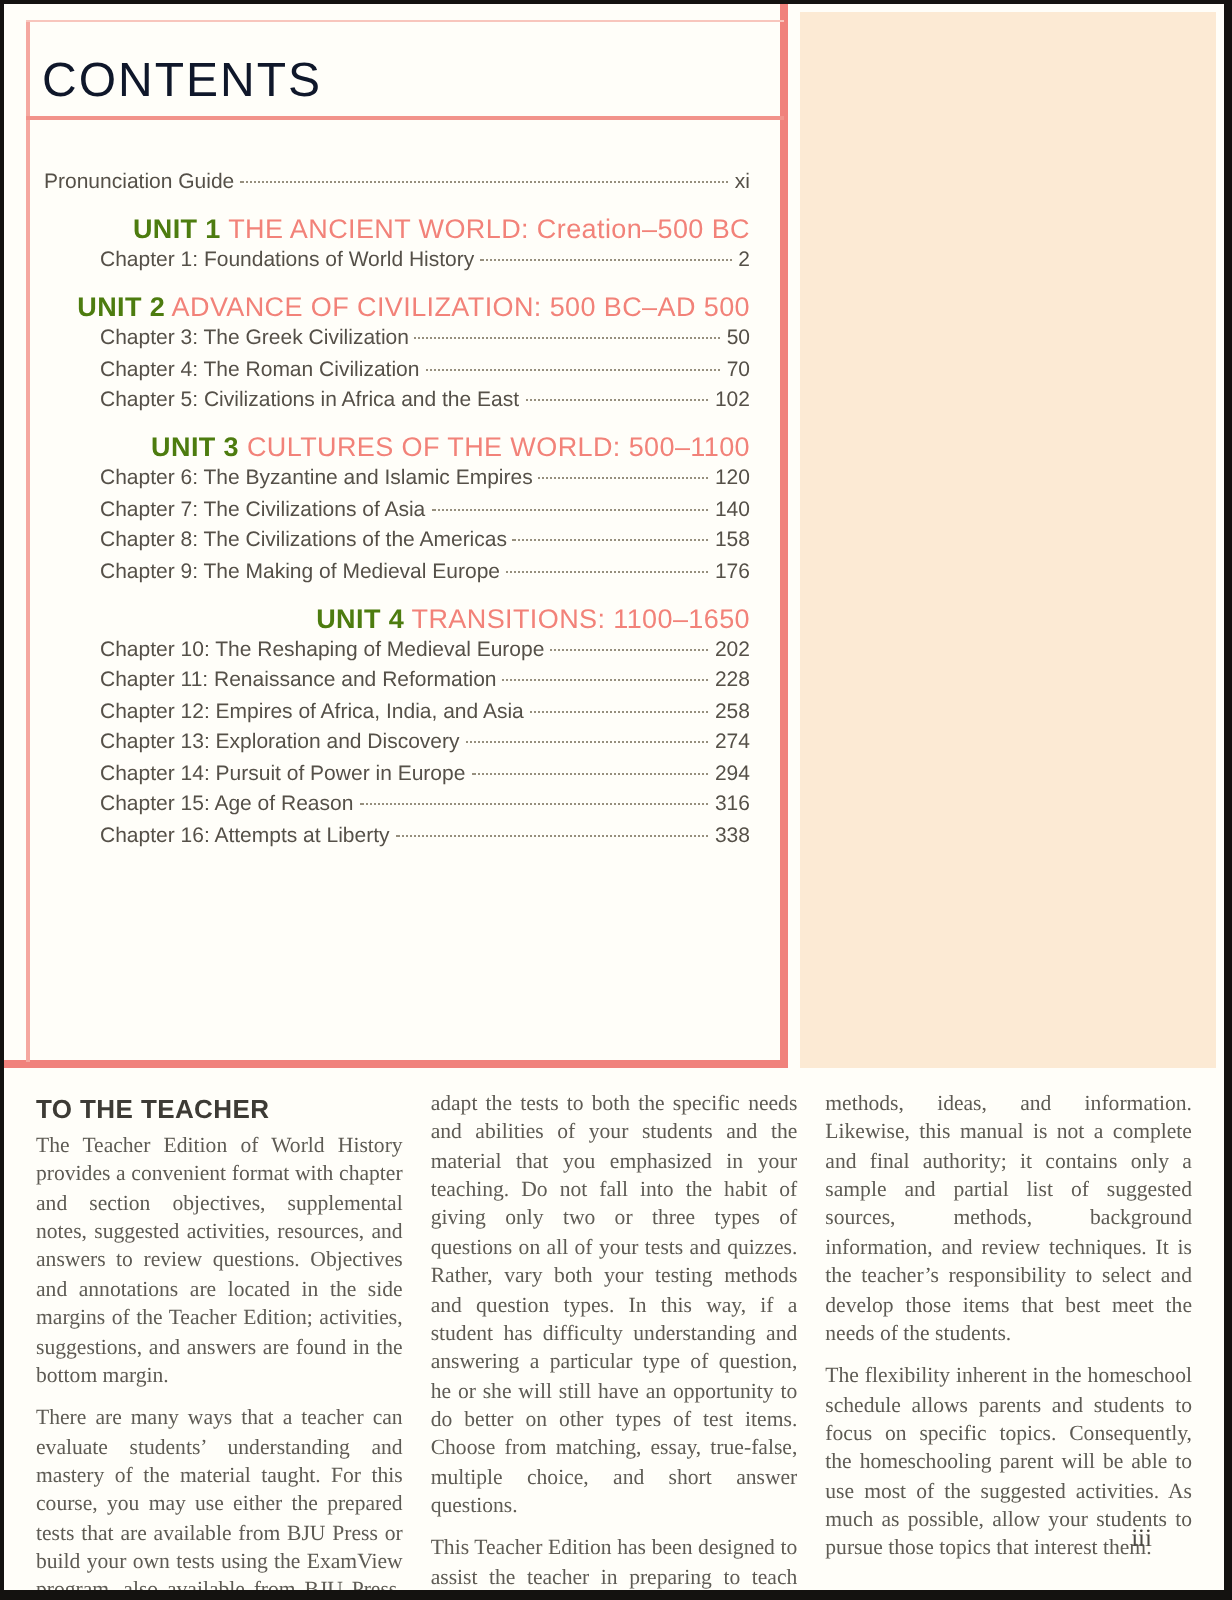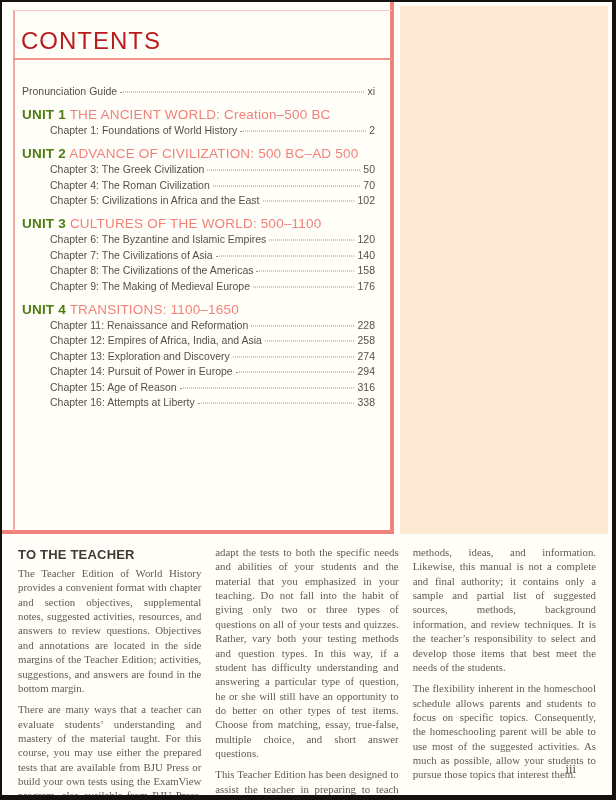--- a/index.html
+++ b/index.html
@@ -16,23 +16,23 @@
   
   .peach-panel{position:absolute;left:398px;top:4px;width:208px;height:528px;background:#fcead4;}
   .b-right{position:absolute;left:388px;top:0;width:4px;height:532px;background:#f0827c;}
   .b-bottom{position:absolute;left:0;top:528px;width:392px;height:4px;background:#f0827c;}
   .b-left{position:absolute;left:11px;top:8px;width:2px;height:521px;background:#f5a8a0;}
   .b-top{position:absolute;left:11px;top:8px;width:379px;height:1px;background:#f8c6bd;}
   .title-rule{position:absolute;left:11px;top:56px;width:379px;height:2px;background:#f2938b;}
 
   .toc-title{
     position:absolute;left:19px;top:25px;
-    font-size:24px;letter-spacing:1px;color:#b91c1c;font-weight:normal;margin:0;
+    font-size:24px;letter-spacing:1px;color:#0f172a;font-weight:normal;margin:0;
   }
-  .toc-list{position:absolute;left:20px;top:82px;width:353px;}
+  .toc-list{position:absolute;left:20px;top:82px;width:353px;text-align:right;}
   .toc-row{display:flex;align-items:baseline;font-size:10.5px;color:#555048;line-height:15.5px;}
   .toc-row.chapter{padding-left:28px;}
   .toc-row.front{margin-bottom:7px;}
   .toc-dots{flex:1;border-bottom:1.6px dotted #968f7e;margin:0 3px;transform:translateY(-2.5px);}
   .toc-page{white-space:nowrap;}
   .unit-heading{margin-top:7.5px;font-size:13.5px;line-height:16px;letter-spacing:0.2px;white-space:nowrap;}
   .unit-num{font-weight:bold;color:#4d7c0f;}
   .unit-title{color:#f28279;}
 
   .columns{
@@ -113,20 +113,25 @@
         <span class="toc-dots"></span>
         <span class="toc-page">158</span>
       </div>
       <div class="toc-row chapter">
         <span class="toc-label">Chapter 9: The Making of Medieval Europe</span>
         <span class="toc-dots"></span>
         <span class="toc-page">176</span>
       </div>
       <div class="unit-heading"><span class="unit-num">UNIT 4</span><span class="unit-title"> TRANSITIONS: 1100–1650</span></div>
       <div class="toc-row chapter">
+        <span class="toc-label">Chapter 10: The Reshaping of Medieval Europe</span>
+        <span class="toc-dots"></span>
+        <span class="toc-page">202</span>
+      </div>
+      <div class="toc-row chapter">
         <span class="toc-label">Chapter 11: Renaissance and Reformation</span>
         <span class="toc-dots"></span>
         <span class="toc-page">228</span>
       </div>
       <div class="toc-row chapter">
         <span class="toc-label">Chapter 12: Empires of Africa, India, and Asia</span>
         <span class="toc-dots"></span>
         <span class="toc-page">258</span>
       </div>
       <div class="toc-row chapter">

